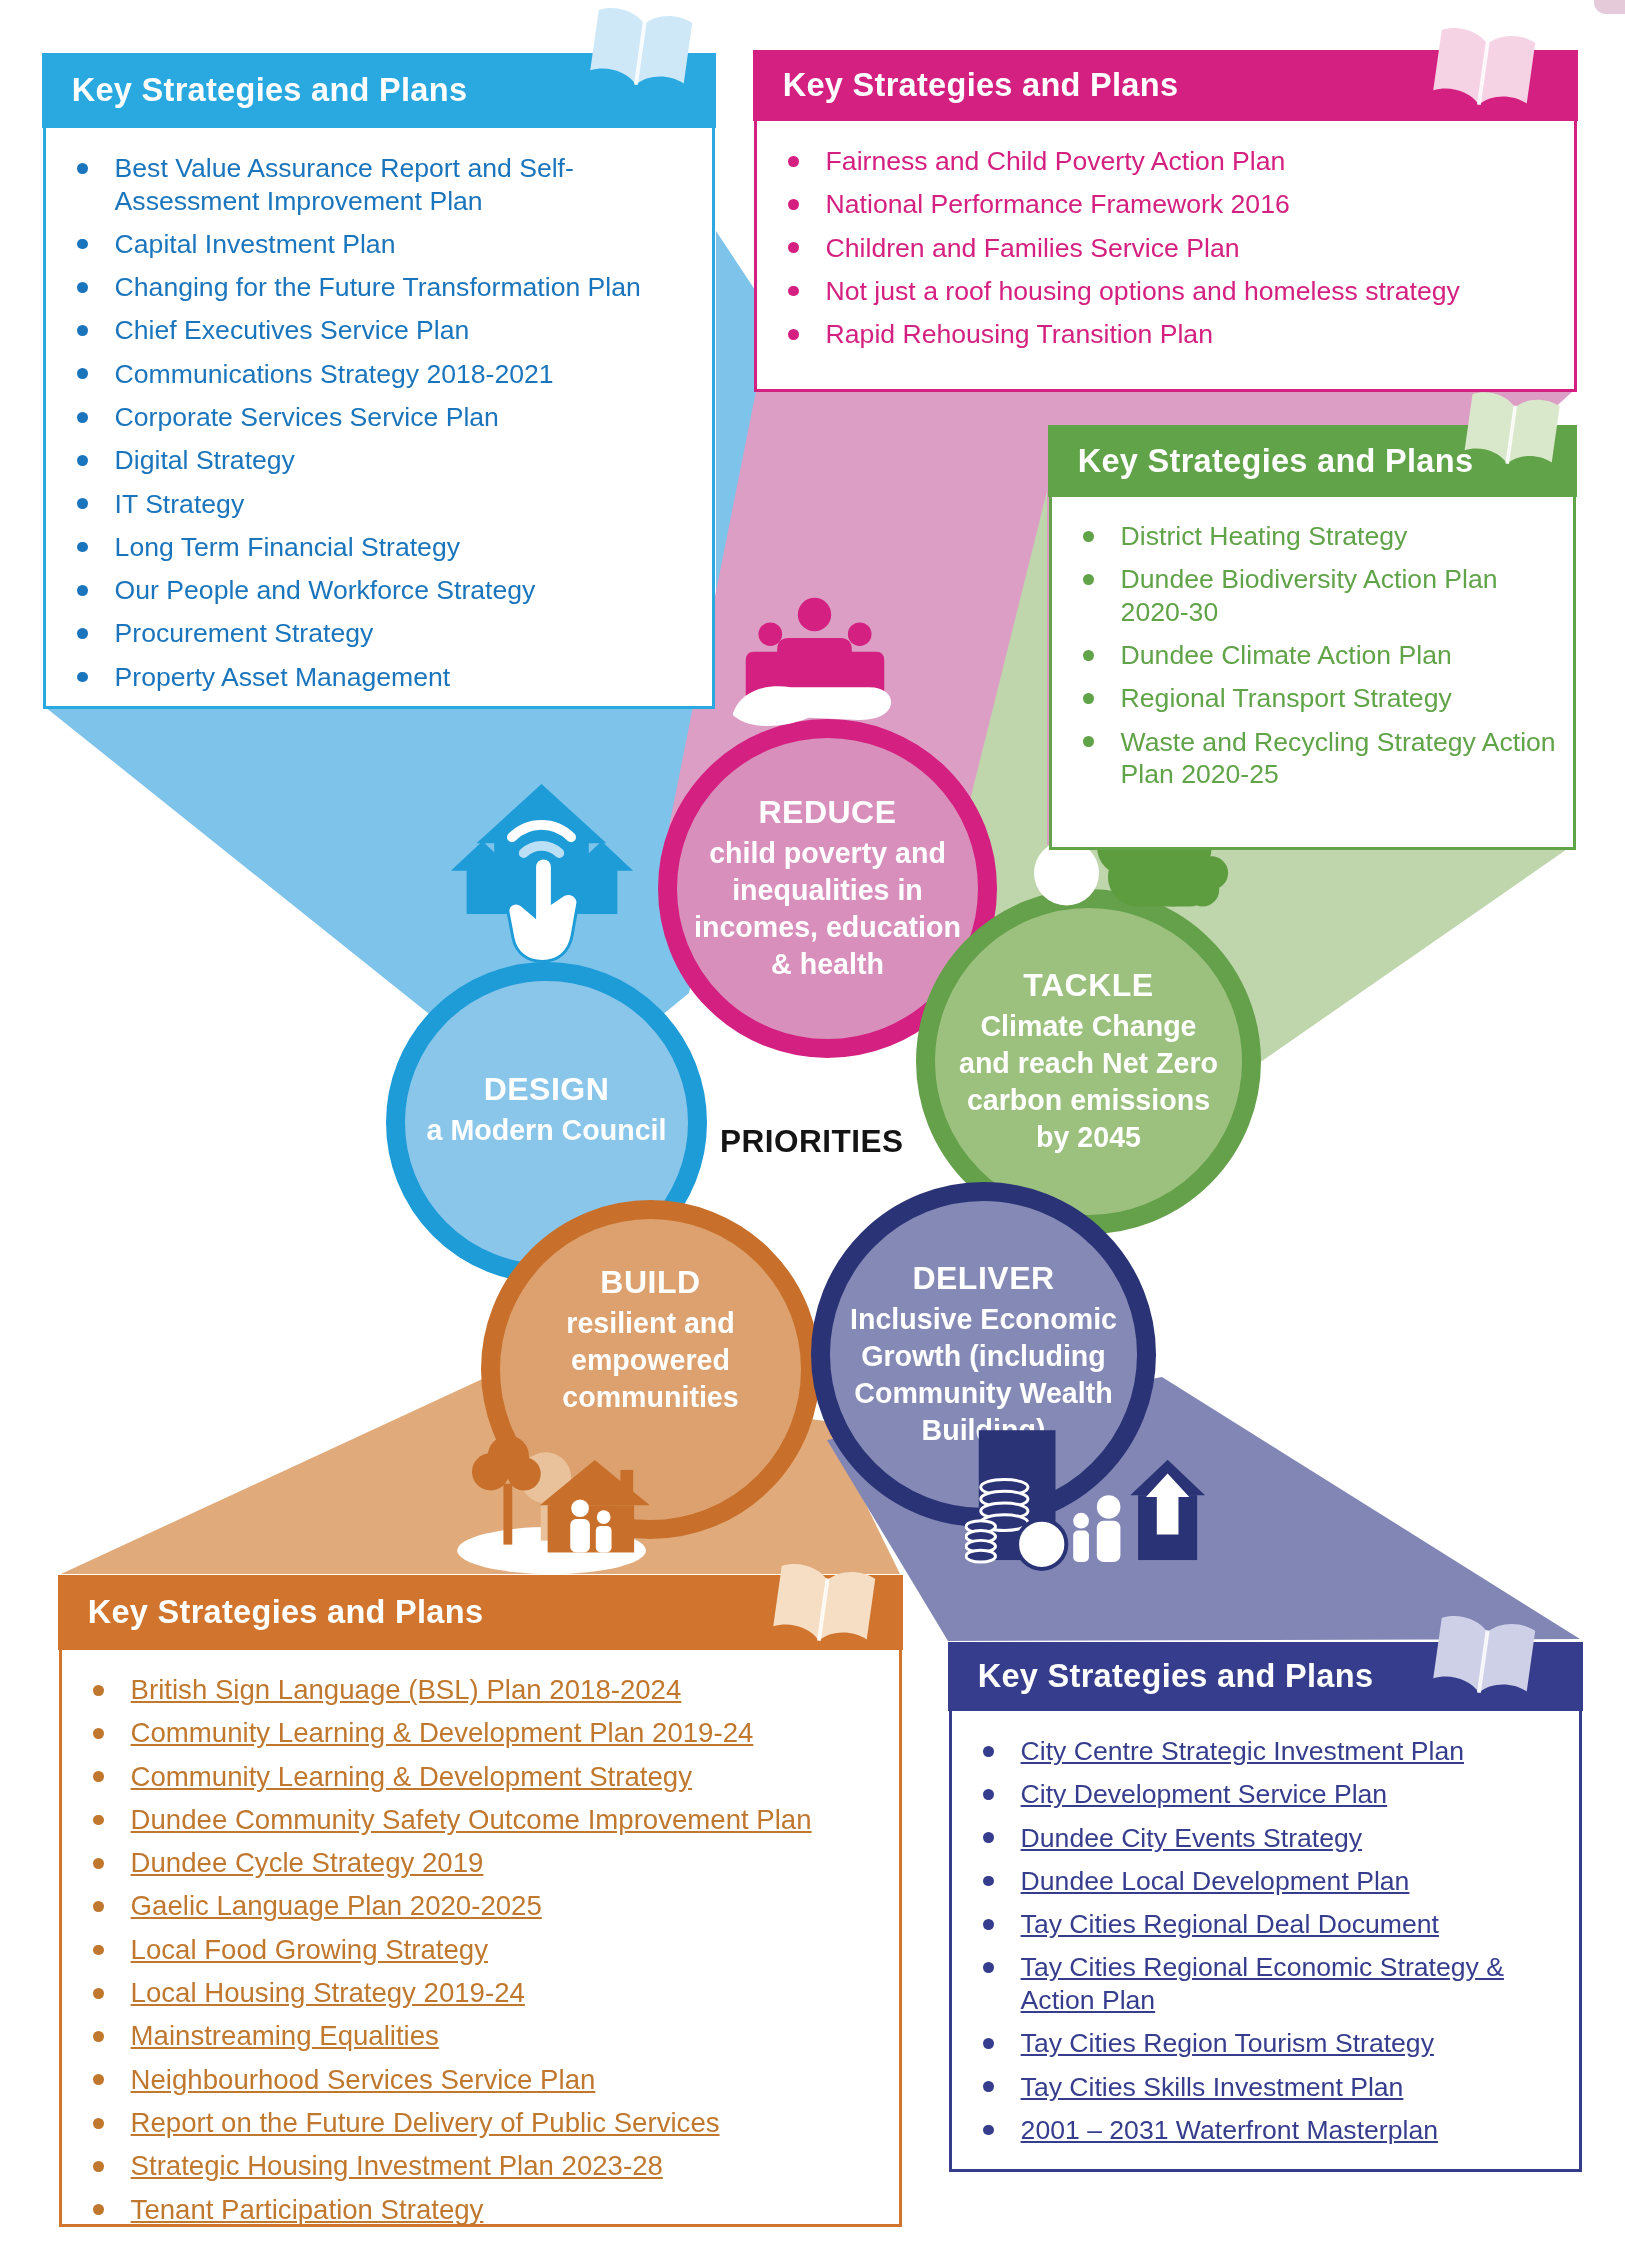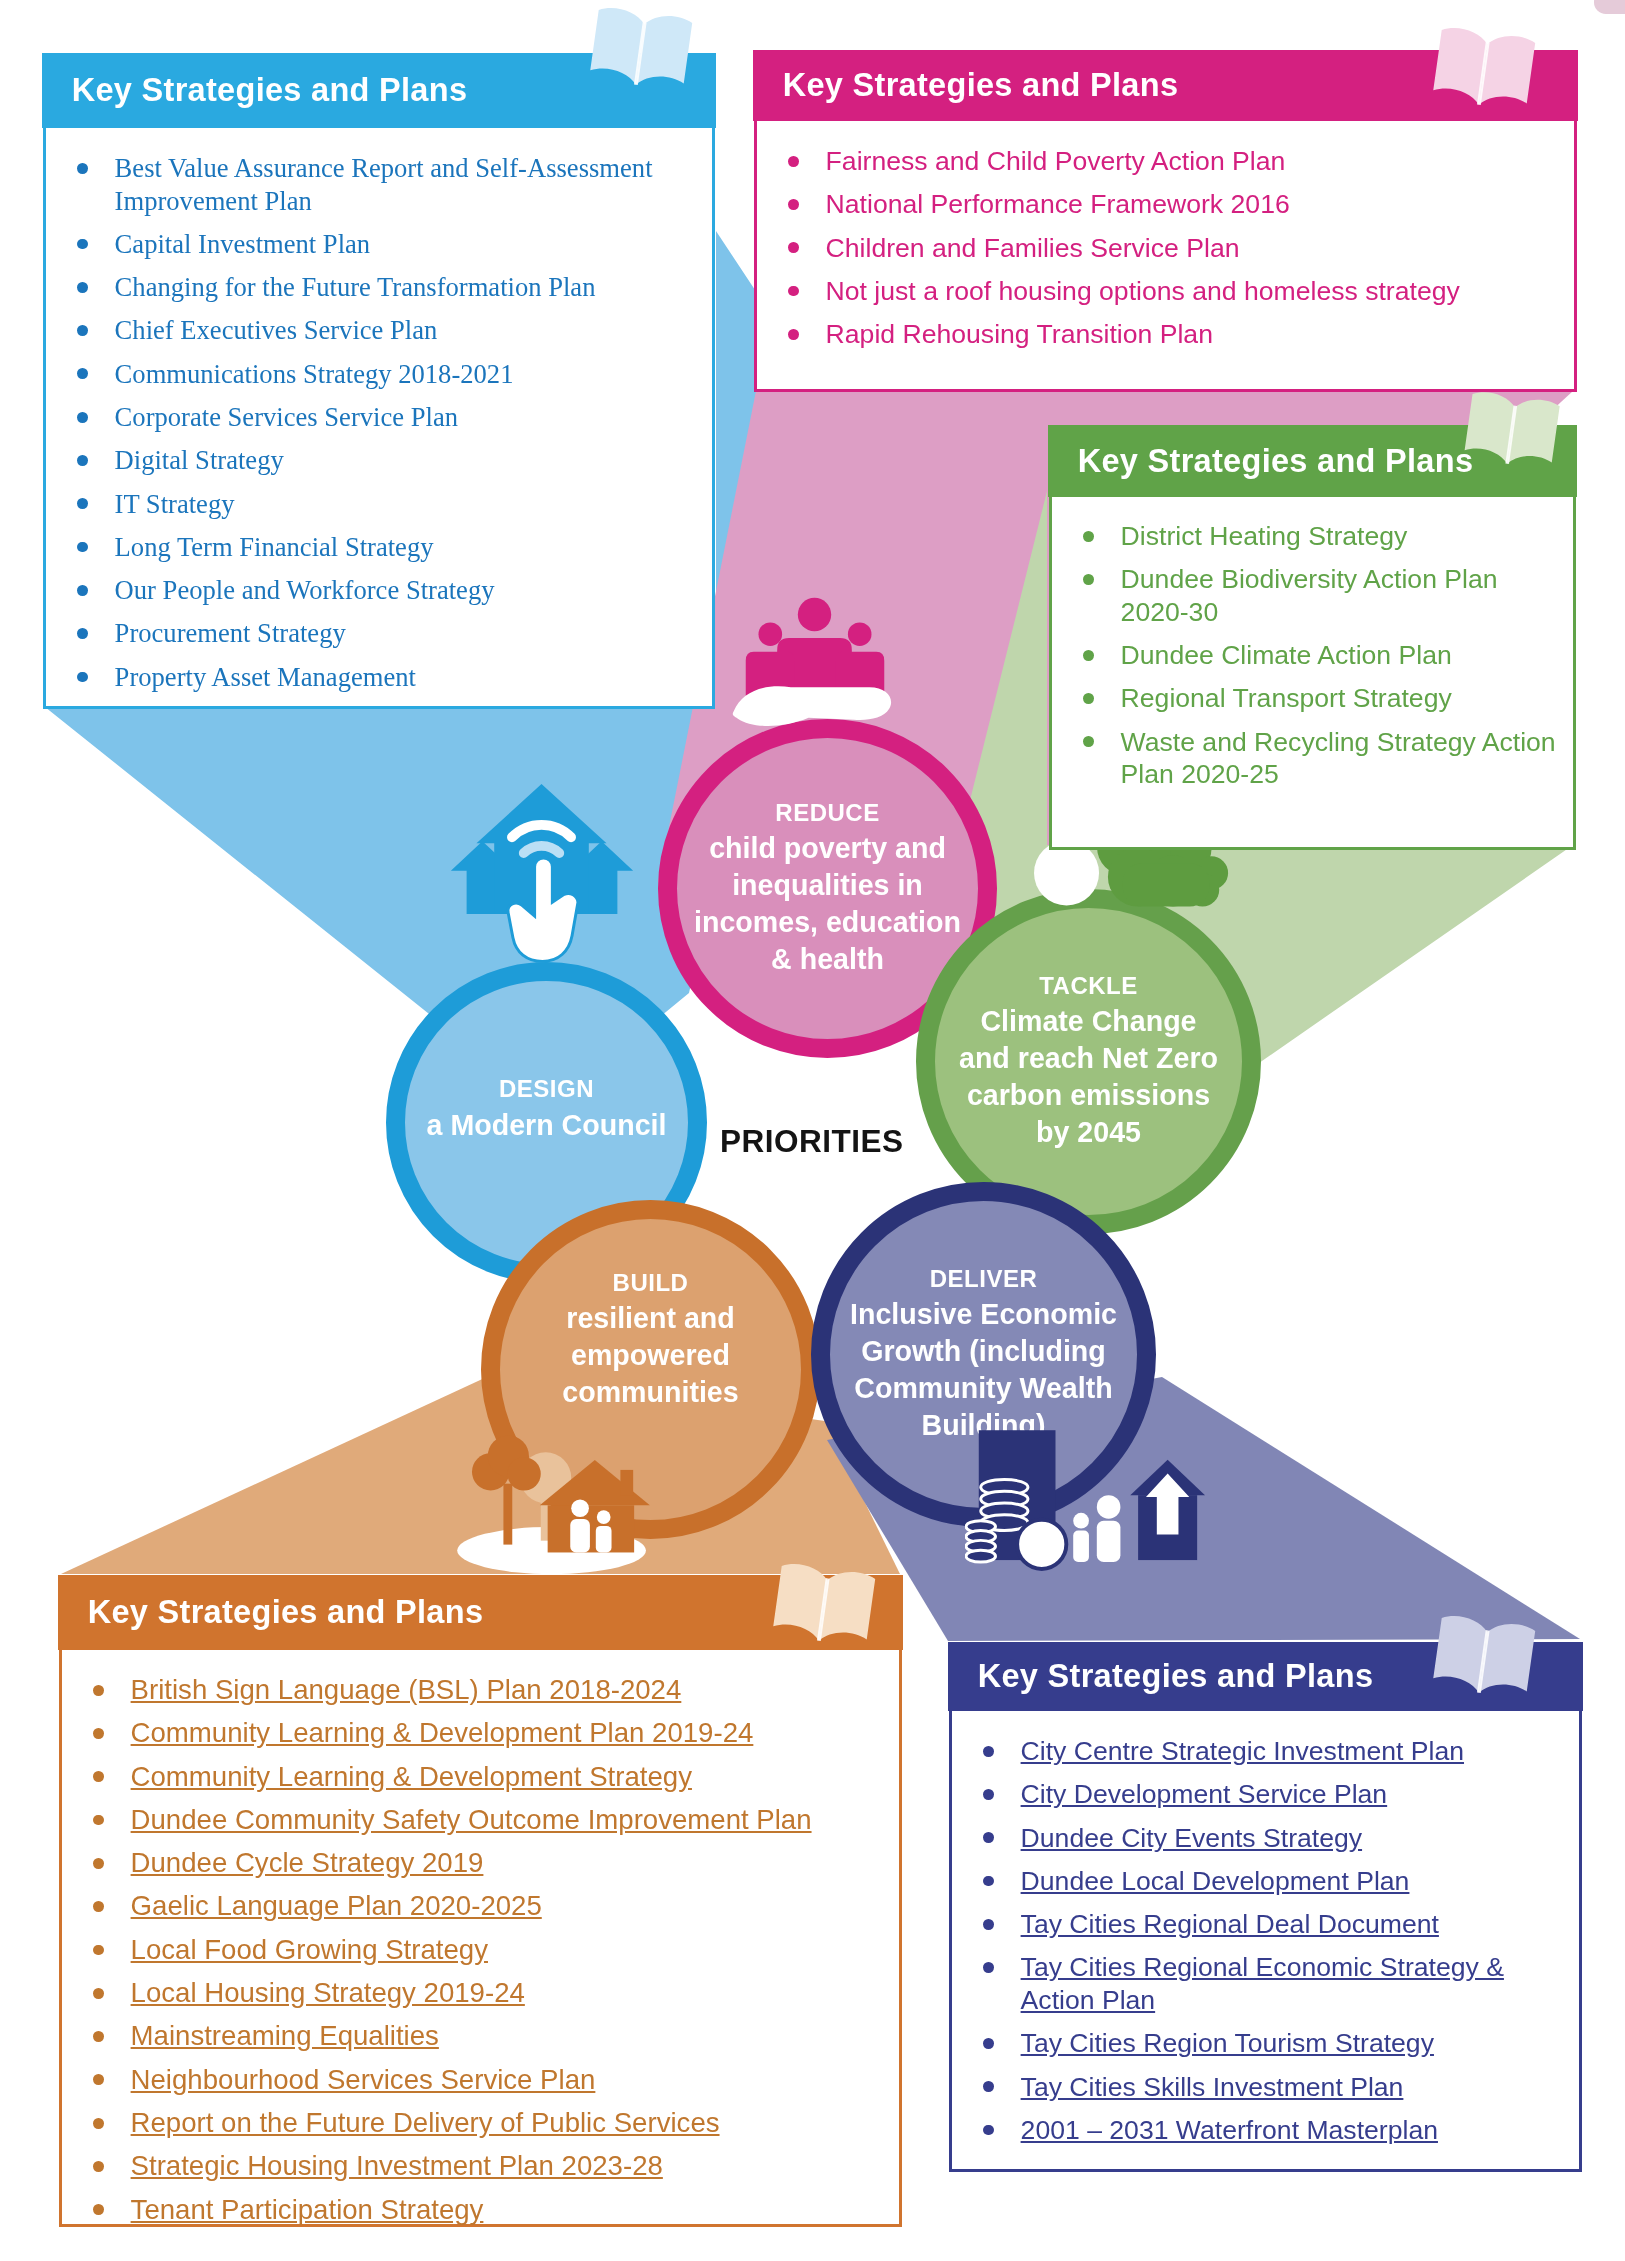--- a/index.html
+++ b/index.html
@@ -23,42 +23,42 @@
   
   .ksp-box{position:absolute;background:#fff;border:3.9px solid;box-sizing:border-box;z-index:10;}
   .ksp-header{position:absolute;top:-3.9px;left:-3.9px;right:-3.9px;height:75px;display:flex;align-items:center;
     padding-left:29.6px;color:#fff;font-weight:bold;font-size:32.5px;letter-spacing:0.3px;}
   ul.ksp-list{list-style:none;padding:0;font-size:26.6px;}
   .ksp-list li{position:relative;padding-left:45px;line-height:32.5px;margin-bottom:10.8px;}
   .ksp-list li::before{content:"";position:absolute;left:7.9px;top:10.8px;width:10.8px;height:10.8px;border-radius:50%;background:currentColor;}
 
   .box-corporate{left:43px;top:54px;width:672px;height:655px;border-color:var(--blue_main);color:var(--blue_text);}
   .box-corporate .ksp-header{background:var(--blue_main);}
-  .box-corporate ul{margin:95px 9.9px 0 23.6px;font-family:Liberation Serif, serif;}
+  .box-corporate ul{margin:95px 9.9px 0 23.6px;}
 
   .box-fairness{left:754px;top:51px;width:823px;height:341px;border-color:var(--pink_main);color:var(--pink_main);}
   .box-fairness .ksp-header{background:var(--pink_main);height:71px;}
   .box-fairness ul{margin:91px 9.9px 0 23.6px;}
 
   .box-climate{left:1049px;top:426px;width:527px;height:424px;border-color:var(--green_main);color:var(--green_main);}
   .box-climate .ksp-header{background:var(--green_main);height:72px;}
   .box-climate ul{margin:91px 13.8px 0 23.6px;}
 
   .box-communities{left:59px;top:1576px;width:843px;height:651px;border-color:var(--orange_main);color:var(--orange_text);}
   .box-communities .ksp-header{background:var(--orange_main);}
   .box-communities ul{margin:95px 19.7px 0 23.6px;font-size:27.6px;text-decoration:underline;}
 
   .box-economy{left:949px;top:1643px;width:633px;height:529px;border-color:var(--navy_main);color:var(--navy_main);}
   .box-economy .ksp-header{background:var(--navy_main);height:69px;}
   .box-economy ul{margin:89px 59px 0 23.6px;text-decoration:underline;}
 
   
   .prio-circle{position:absolute;border-radius:50%;box-sizing:border-box;display:flex;flex-direction:column;
     align-items:center;justify-content:center;text-align:center;color:#fff;}
-  .prio-circle .kw{font-weight:bold;font-size:24px;letter-spacing:0.5px;margin-bottom:3.9px;}
+  .prio-circle .kw{font-weight:bold;font-size:32px;letter-spacing:0.5px;margin-bottom:3.9px;}
   .prio-circle .desc{font-size:28.6px;line-height:37px;font-weight:bold;white-space:pre-line;}
   .c-reduce {left:658px;top:719px;width:339px;height:339px;border:19.7px solid var(--pink_main);background:var(--pink_fill);z-index:4;}
   .c-design {left:386px;top:962px;width:321px;height:321px;border:19.7px solid var(--blue_ring);background:var(--blue_fill);z-index:5;padding-bottom:25.6px;}
   .c-tackle {left:916px;top:889px;width:345px;height:345px;border:19.7px solid var(--green_ring);background:var(--green_fill);z-index:5;align-items:center;}
   .c-build  {left:481px;top:1200px;width:339px;height:339px;border:19.7px solid var(--orange_ring);background:var(--orange_fill);z-index:6;padding-bottom:59px;}
   .c-deliver{left:811px;top:1182px;width:345px;height:345px;border:19.7px solid var(--navy_ring);background:var(--navy_fill);z-index:7;}
 
   .priorities{position:absolute;left:720px;top:1123px;font-size:31.5px;font-weight:800;letter-spacing:0.5px;color:var(--ink);z-index:9;}
 
   

